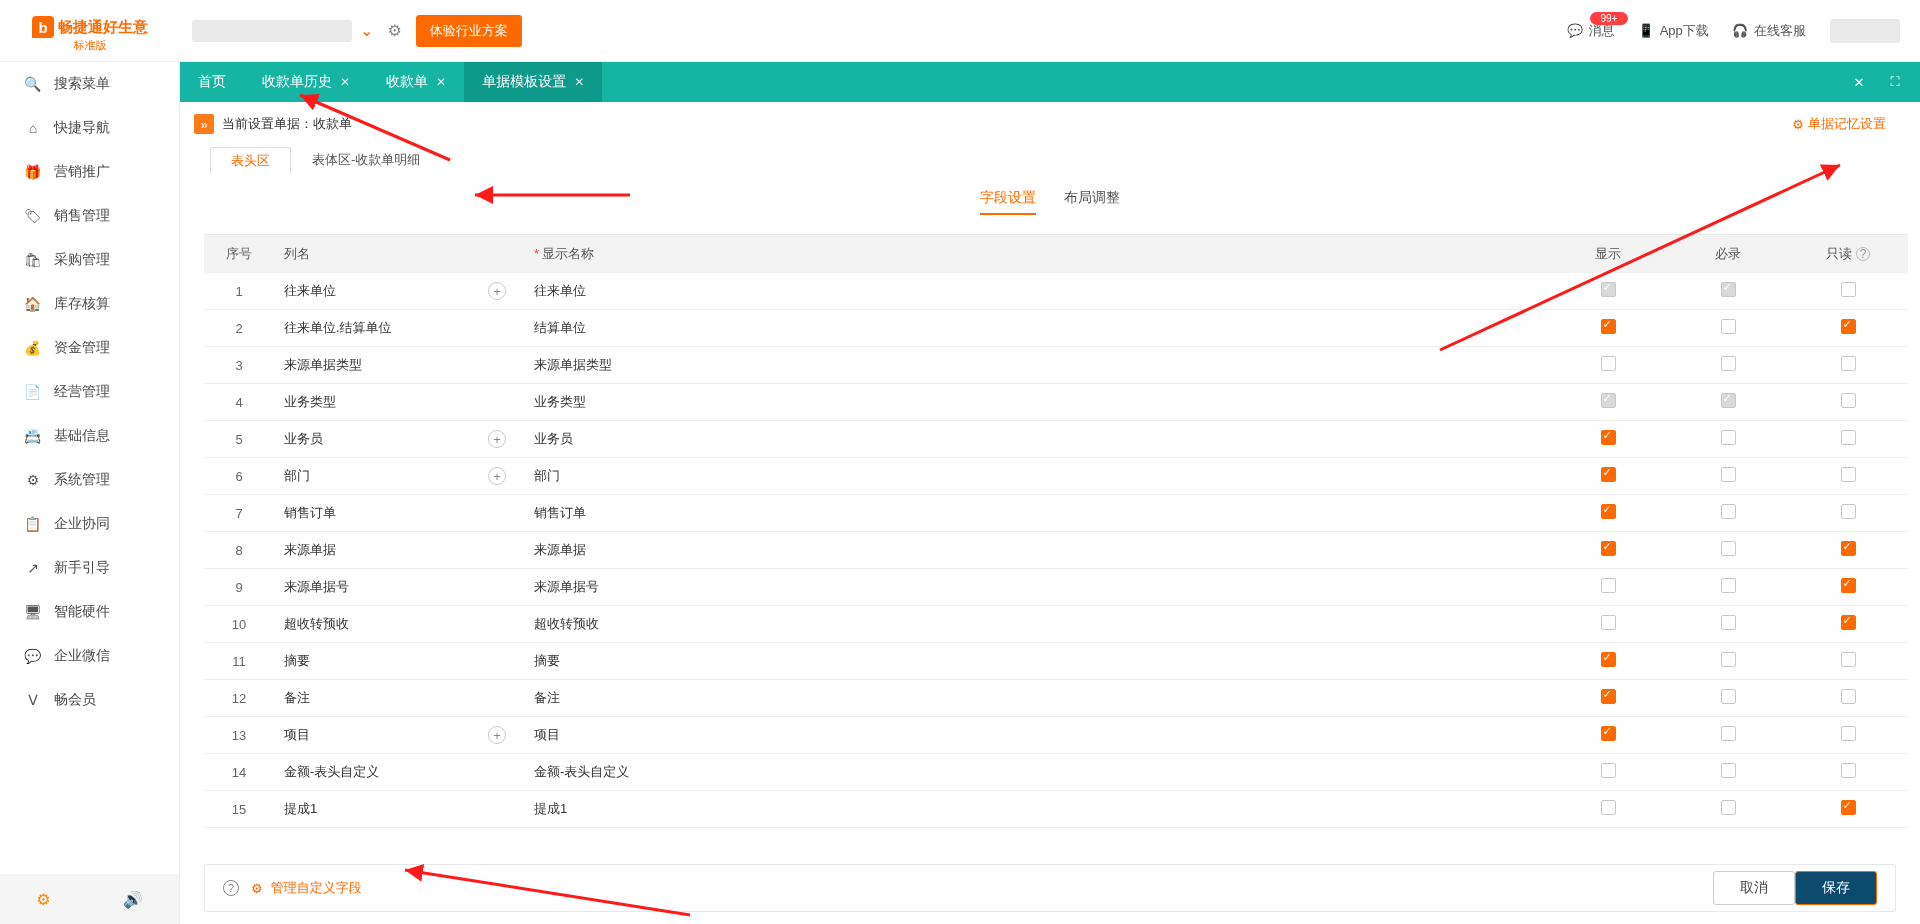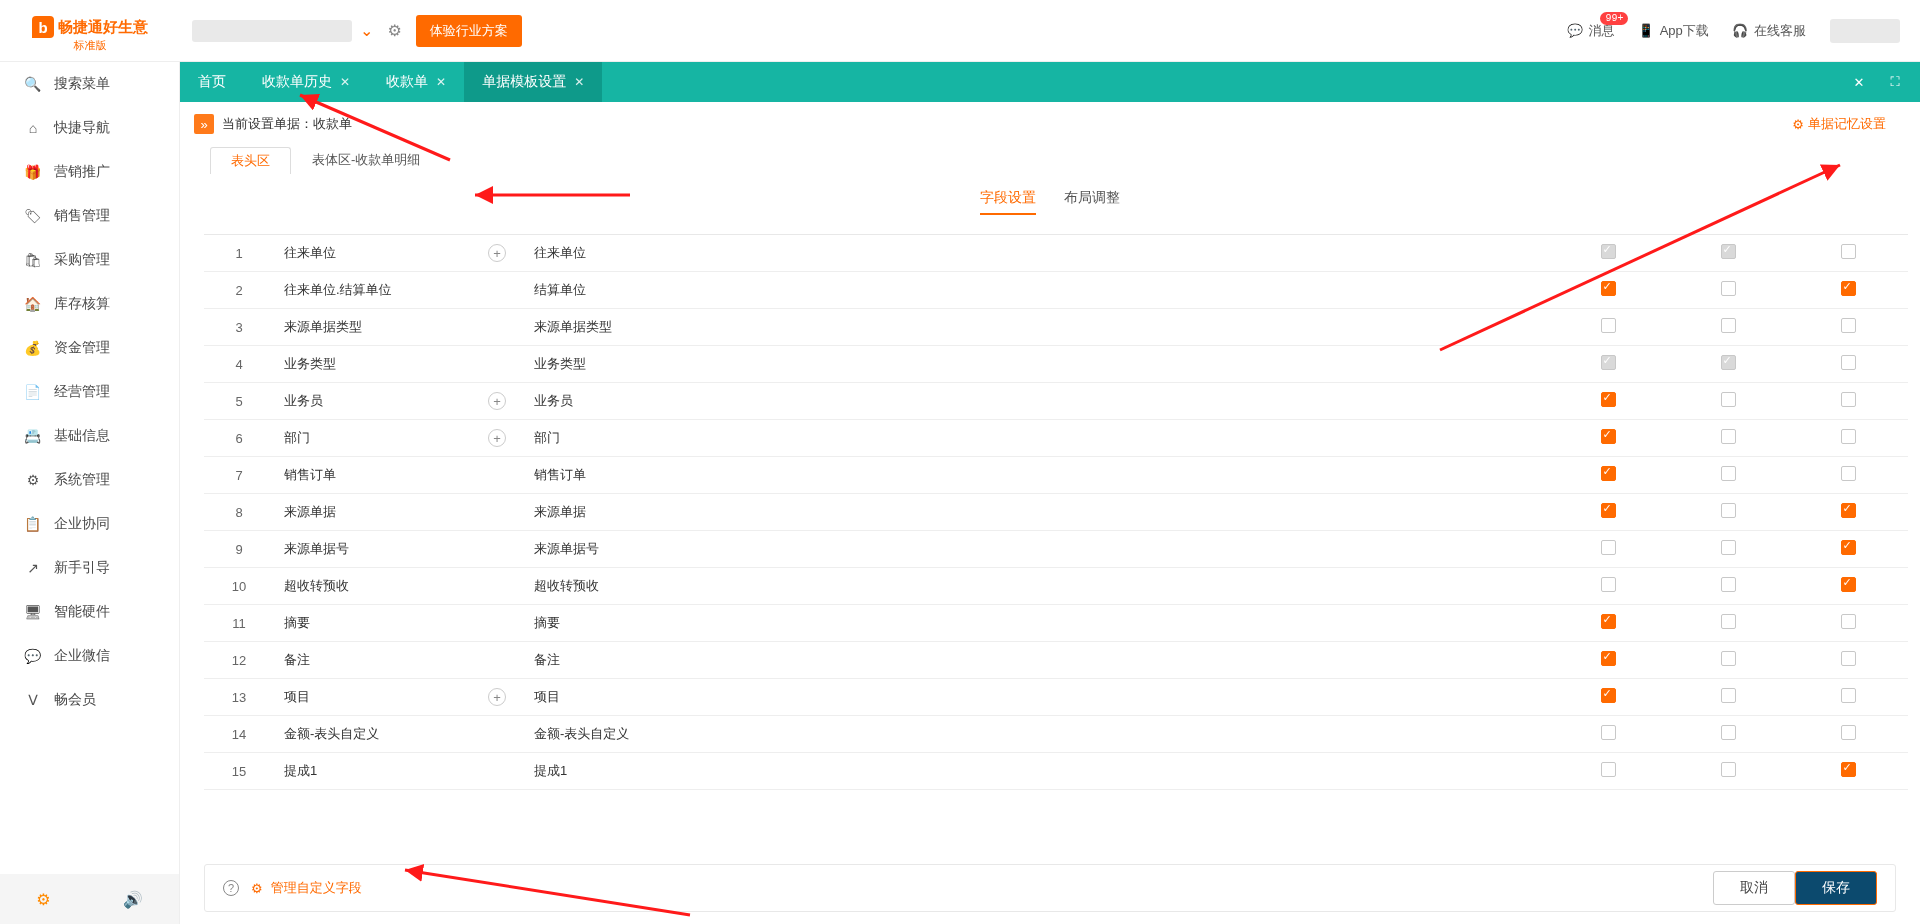--- a/index.html
+++ b/index.html
@@ -11,21 +11,21 @@
   .logo-row { display: flex; align-items: center; gap: 4px; color: #ff6a00; font-weight: bold; font-size: 15px; }
   .logo-icon { width: 22px; height: 22px; background: #ff6a00; color: #fff; border-radius: 4px 4px 4px 0; display: inline-flex; align-items: center; justify-content: center; font-weight: bold; }
   .logo-sub { font-size: 11px; color: #ff6a00; }
   .org-sel { display: flex; align-items: center; gap: 8px; margin-left: 12px; }
   .org-name { background: #e9e9e9; color: #bbb; width: 160px; height: 22px; border-radius: 3px; }
   .org-caret { color: #ff6a00; font-size: 16px; }
   .gear-top { color: #888; font-size: 16px; margin: 0 14px; }
   .trial-btn { background: #ff6a00; color: #fff; padding: 7px 14px; border-radius: 3px; font-size: 13px; border: none; cursor: pointer; }
   .top-right { margin-left: auto; display: flex; align-items: center; gap: 24px; color: #555; font-size: 13px; }
   .top-right-item { display: flex; align-items: center; gap: 5px; cursor: pointer; position: relative; }
-  .badge { position: absolute; top: -10px; right: -14px; background: #ff4040; color: #fff; font-size: 10px; border-radius: 8px; padding: 1px 5px; font-family: Liberation Mono, monospace; }
+  .badge { position: absolute; top: -10px; right: -14px; background: #ff4040; color: #fff; font-size: 10px; border-radius: 8px; padding: 1px 11px; }
   .avatar-blur { width: 70px; height: 24px; background: #e9e9e9; border-radius: 3px; }
   
   
   .sidebar { position: absolute; top: 62px; left: 0; width: 180px; bottom: 0; background: #fff; border-right: 1px solid #eee; display: flex; flex-direction: column; }
   .sidebar-items { flex: 1; overflow: auto; }
   .sidebar-item { display: flex; align-items: center; gap: 12px; padding: 13px 24px; color: #4a4a4a; cursor: pointer; font-size: 14px; }
   .sidebar-item .sicon { width: 18px; display:inline-flex; justify-content:center; color: #555; }
   .sidebar-footer { height: 50px; background: #f5f5f5; display: flex; align-items: center; justify-content: space-around; color: #ff8a00; font-size: 16px; }
   
   
@@ -229,20 +229,28 @@
     <div class="sub-tab">表体区-收款单明细</div>
   </div>
 
   <div class="view-tabs">
     <div class="view-tab active">字段设置</div>
     <div class="view-tab">布局调整</div>
   </div>
 
   <div class="table-wrap">
     <div class="table-scroll">
+      <div class="grid-head">
+        <div class="col-idx">序号</div>
+        <div>列名</div>
+        <div><span class="req-star">*</span><span>显示名称</span></div>
+        <div class="chk-col">显示</div>
+        <div class="chk-col">必录</div>
+        <div class="chk-col"><span>只读</span><span class="help-ico">?</span></div>
+      </div>
       <div id="rows-holder">
           <div class="grid-row">
             <div class="col-idx">1</div>
             <div class="col-name">
               <span>往来单位</span>
               <span class="addicon">+</span>
             </div>
             <div>往来单位</div>
             <div class="chk-col"><span class="cbx ongrey"></span></div>
             <div class="chk-col"><span class="cbx ongrey"></span></div>

